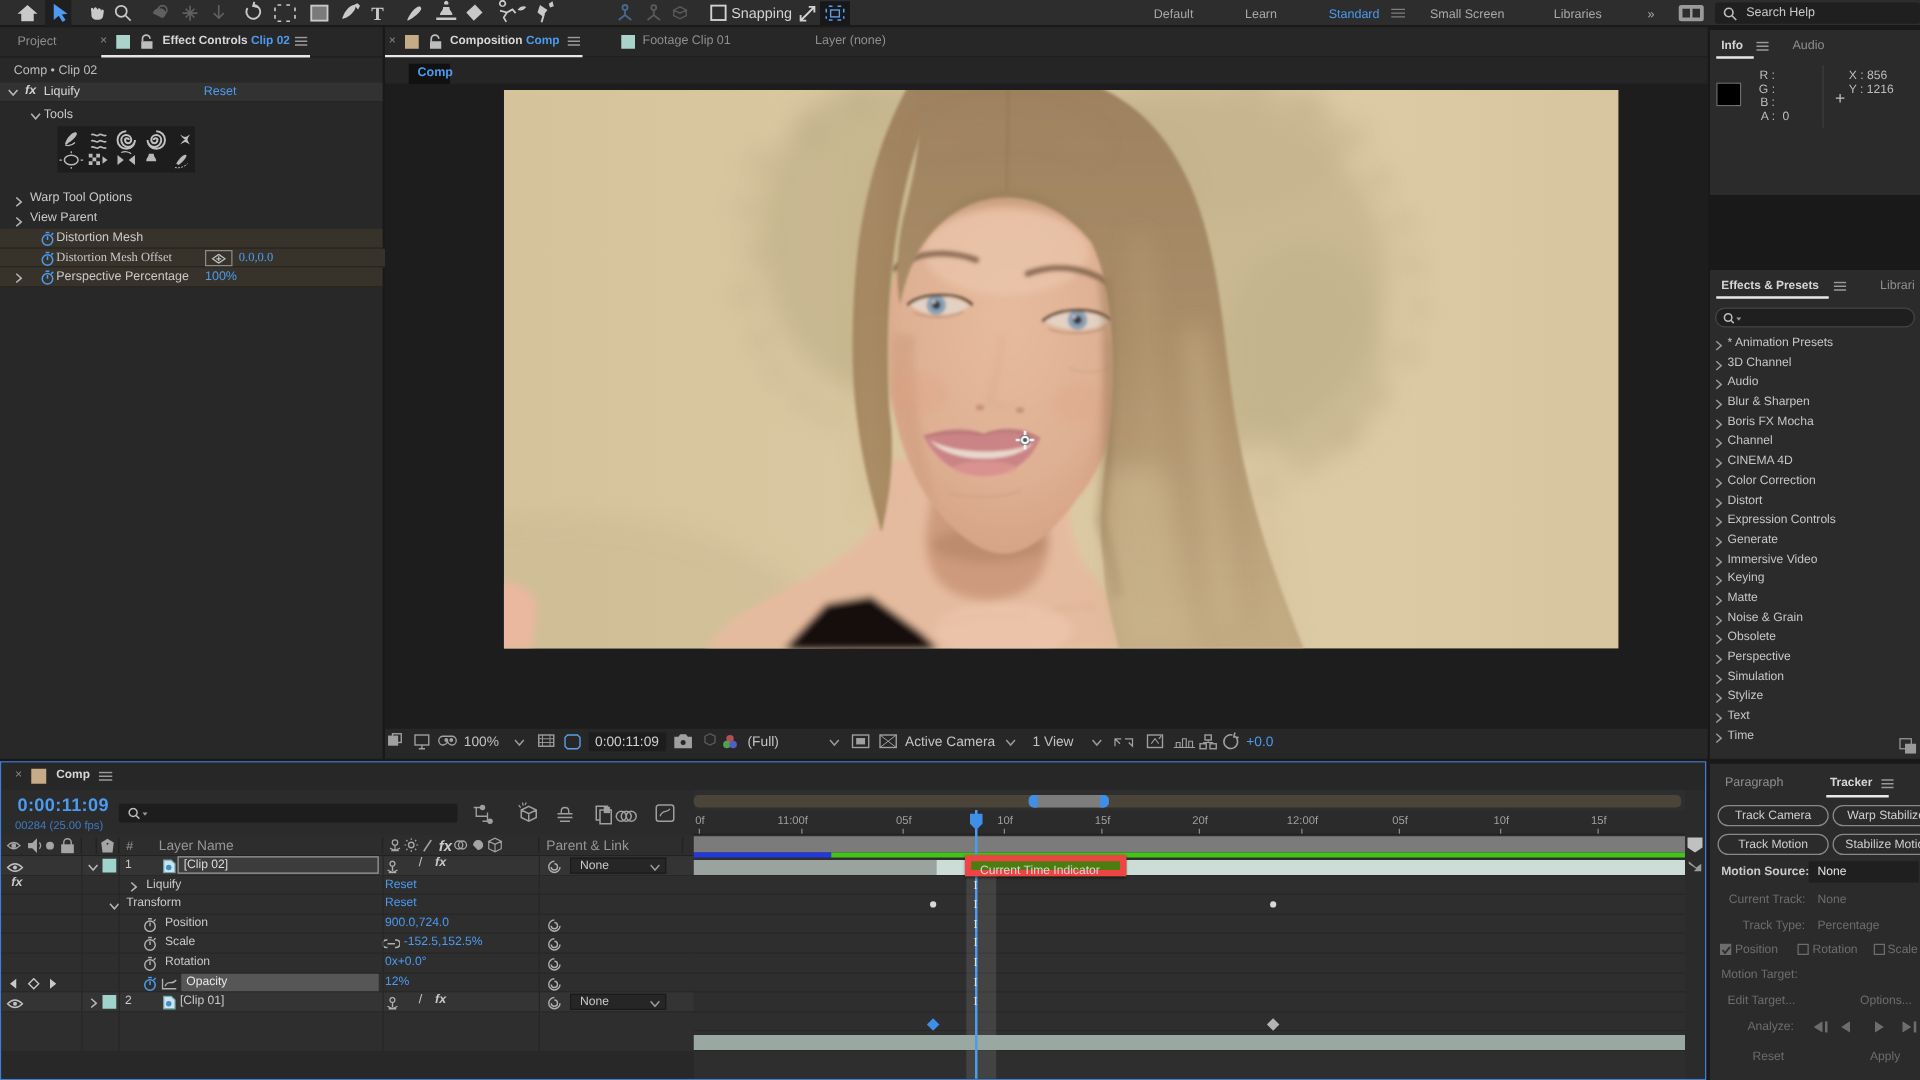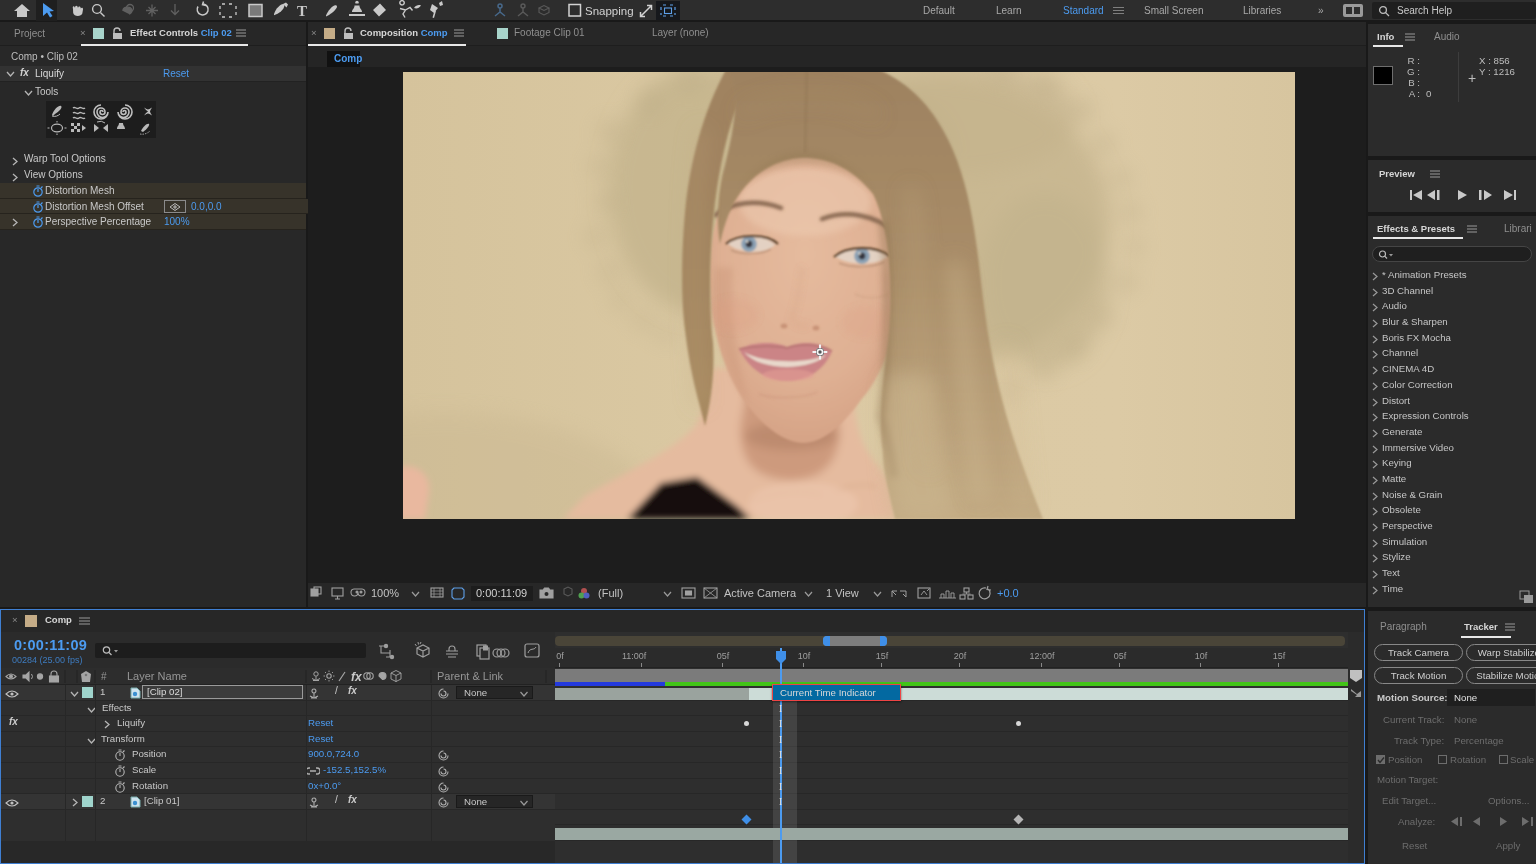--- a/index.html
+++ b/index.html
@@ -143,30 +143,30 @@
  <div class="abs" style="left:0;top:130px;width:306px;">
    <svg class="abs" style="left:12px;top:5px" width="6" height="9" viewBox="0 0 6 9">
         <path d="M1 1 l4 3.5 -4 3.5" fill="none" stroke="#b5b5b5" stroke-width="1.3"></path>
       </svg>
    <span class="abs" style="left:24px;top:1px;font-size:10px;color:#c9c9c9;">Warp Tool Options</span>
  </div>
  <div class="abs" style="left:0;top:146px;width:306px;">
    <svg class="abs" style="left:12px;top:5px" width="6" height="9" viewBox="0 0 6 9">
         <path d="M1 1 l4 3.5 -4 3.5" fill="none" stroke="#b5b5b5" stroke-width="1.3"></path>
       </svg>
-   <span class="abs" style="left:24px;top:1px;font-size:10px;color:#c9c9c9;">View Options</span>
+   <span class="abs" style="left:24px;top:1px;font-size:10px;color:#c9c9c9;">View Parent</span>
  </div>
  <div class="abs" style="left:0;top:161px;width:306px;height:15.5px;background:#37332a;box-shadow:inset 0 -1px 0 #26231d;">
    <svg class="abs" style="left:32px;top:2px" width="12" height="12" viewBox="0 0 12 12">
         <circle cx="6" cy="7" r="4.2" fill="none" stroke="#4c9bf0" stroke-width="1.2"></circle>
         <path d="M6 7 V4 M4.5 1 h3 M9 3 l1.5-1.5" stroke="#4c9bf0" stroke-width="1.2" fill="none"></path>
       </svg>
    <span class="abs" style="left:45px;top:2px;font-size:10px;color:#c9c9c9;">Distortion Mesh</span>
  </div>
- <div class="abs" style="left:0;top:176.5px;width:353px;height:15.5px;background:#37332a;box-shadow:inset 0 -1px 0 #26231d;">
+ <div class="abs" style="left:0;top:176.5px;width:353px;height:15.5px;background:#37332a;box-shadow:inset 0 -1px 0 #26231d;font-family:Liberation Serif, serif;">
    <svg class="abs" style="left:32px;top:2px" width="12" height="12" viewBox="0 0 12 12">
         <circle cx="6" cy="7" r="4.2" fill="none" stroke="#4c9bf0" stroke-width="1.2"></circle>
         <path d="M6 7 V4 M4.5 1 h3 M9 3 l1.5-1.5" stroke="#4c9bf0" stroke-width="1.2" fill="none"></path>
       </svg>
    <span class="abs" style="left:45px;top:2px;font-size:10px;color:#c9c9c9;">Distortion Mesh Offset</span>
    <div class="abs" style="left:164px;top:1px;width:22px;height:13px;border:1px solid #8a8a8a;">
      <svg style="margin:2px auto 0 4px" width="12" height="8" viewBox="0 0 12 8">
           <path d="M1 4 L6 0.5 L11 4 L6 7.5 Z M6 2 v4 M4 4 h4" fill="none" stroke="#bdbdbd" stroke-width="1"></path>
         </svg>
    </div>
@@ -415,35 +415,20 @@
       </svg>
   <span class="abs dim" style="left:66px;top:7px;font-size:10px;">Audio</span>
   <div class="abs" style="left:5px;top:42px;width:20px;height:19px;background:#000;border:1px solid #6e6e6e;"></div>
   <div class="abs" style="left:30px;top:31px;font-size:9.7px;color:#bdbdbd;line-height:11px;text-align:right;width:22px;">R :<br>G :<br>B :<br>A :</div>
   <span class="abs" style="left:58px;top:64px;font-size:9.7px;color:#bdbdbd;">0</span>
   <div class="abs" style="left:90px;top:28px;width:1px;height:50px;background:#3d3d3d;"></div>
   <span class="abs" style="left:100px;top:46px;font-size:14px;color:#bdbdbd;">+</span>
   <div class="abs" style="left:111px;top:31px;font-size:9.7px;color:#bdbdbd;line-height:11px;">X : 856<br>Y : 1216</div>
  </div>
 
- <div class="abs" style="left:0;top:136px;width:168px;height:52px;background:#2b2b2b;">
-  <span class="abs" style="left:11px;top:8px;font-size:9.5px;font-weight:bold;color:#d6d6d6;">Preview</span>
-  <svg class="abs" style="left:62px;top:10px" width="10" height="9" viewBox="0 0 10 9">
-        <path d="M0 1 h10 M0 4 h10 M0 7 h10" stroke="#9a9a9a" stroke-width="1.1"></path>
-      </svg>
-  <svg class="abs" style="left:40px;top:28px" width="110" height="14" viewBox="0 0 110 14">
-   <g fill="#c9c9c9">
-    <path d="M2 2 v10 h2 v-10 z M14 2 l-9 5 9 5 z"></path>
-    <path d="M27 2 l-8 5 8 5 z M29 2 h2.5 v10 h-2.5 z"></path>
-    <path d="M50 2 l9 5 -9 5 z"></path>
-    <path d="M73 2 l8 5 -8 5 z M70.5 2 h-2.5 v10 h2.5 z" transform="translate(3,0)"></path>
-    <path d="M96 2 l9 5 -9 5 z M106 2 h2 v10 h-2 z"></path>
-   </g>
-  </svg>
- </div>
 
  <div class="abs" style="left:0;top:192px;width:168px;height:391px;background:#2b2b2b;overflow:hidden;">
   <span class="abs" style="left:9px;top:7px;font-size:9.5px;font-weight:bold;color:#d6d6d6;">Effects &amp; Presets</span>
   <div class="abs" style="left:5px;top:21px;width:90px;height:2px;background:#e8e8e8;"></div>
   <svg class="abs" style="left:99px;top:9px" width="10" height="9" viewBox="0 0 10 9">
         <path d="M0 1 h10 M0 4 h10 M0 7 h10" stroke="#9a9a9a" stroke-width="1.1"></path>
       </svg>
   <span class="abs dim" style="left:136px;top:7px;font-size:10px;">Librari</span>
   <div class="abs" style="left:4px;top:30px;width:160px;height:16px;background:#1f1f1f;border:1px solid #454545;border-radius:8px;">
     <svg class="abs" style="left:5px;top:3px" width="16" height="10" viewBox="0 0 16 10">
@@ -728,26 +713,20 @@
           <path d="M5.5 3 a2.5 2.5 0 1 1 -2.5 2.5 M5.5 1 a4.5 4.5 0 1 0 4.5 4.5" fill="none" stroke="#b0b0b0" stroke-width="1.1"></path>
         </svg>
         <div style="position:absolute;left:455px;top:1px;width:77px;height:13px;background:#262626;border:1px solid #1a1a1a;">
           <span style="position:absolute;left:7px;top:0px;font-size:9.7px;color:#c9c9c9;">None</span>
           <svg style="position:absolute;right:4px;top:4px" width="8" height="6" viewBox="0 0 8 6">
             <path d="M0.5 1 l3.5 4 3.5-4" fill="none" stroke="#9a9a9a" stroke-width="1.2"></path>
           </svg>
         </div>
       </div>
       <div style="position:relative;height:15.6px;box-shadow:inset 0 -1px 0 #272727;">
-        <svg style="position:absolute;left:86px;top:6px" width="9" height="6" viewBox="0 0 9 6">
-          <path d="M1 1 l3.5 4 3.5-4" fill="none" stroke="#b5b5b5" stroke-width="1.3"></path>
-        </svg>
-        <span style="position:absolute;left:101px;top:1px;font-size:9.7px;color:#c9c9c9;">Effects</span>
-      </div>
-      <div style="position:relative;height:15.6px;box-shadow:inset 0 -1px 0 #272727;">
         <span style="position:absolute;left:8px;top:0px;color:#c9c9c9;font-size:10px;font-style:italic;font-weight:bold;">fx</span>
         <svg style="position:absolute;left:103px;top:4px" width="6" height="9" viewBox="0 0 6 9">
           <path d="M1 1 l4 3.5 -4 3.5" fill="none" stroke="#b5b5b5" stroke-width="1.3"></path>
         </svg>
         <span style="position:absolute;left:116px;top:1px;font-size:9.7px;color:#c9c9c9;">Liquify</span>
         <span style="position:absolute;left:307px;top:1px;font-size:9.7px;color:#4c9bf0;">Reset</span>
       </div>
       <div style="position:relative;height:15.6px;box-shadow:inset 0 -1px 0 #272727;">
         <svg style="position:absolute;left:86px;top:6px" width="9" height="6" viewBox="0 0 9 6">
           <path d="M1 1 l3.5 4 3.5-4" fill="none" stroke="#b5b5b5" stroke-width="1.3"></path>
@@ -780,20 +759,40 @@
           <path d="M5.5 3 a2.5 2.5 0 1 1 -2.5 2.5 M5.5 1 a4.5 4.5 0 1 0 4.5 4.5" fill="none" stroke="#b0b0b0" stroke-width="1.1"></path>
         </svg>
       </div>
       <div style="position:relative;height:15.6px;box-shadow:inset 0 -1px 0 #272727;">
         <svg style="position:absolute;left:113px;top:2px" width="12" height="12" viewBox="0 0 12 12">
           <circle cx="6" cy="7" r="4.2" fill="none" stroke="#b5b5b5" stroke-width="1.1"></circle>
           <path d="M6 7 V4 M4.5 1 h3 M9 3 l1.5-1.5" stroke="#b5b5b5" stroke-width="1.1" fill="none"></path>
         </svg>
         <span style="position:absolute;left:131px;top:1px;font-size:9.7px;color:#c9c9c9;">Rotation</span>
         <span style="position:absolute;left:307px;top:1px;font-size:9.7px;color:#4c9bf0;">0x+0.0°</span>
+        <svg style="position:absolute;left:437px;top:3px" width="11" height="11" viewBox="0 0 11 11">
+          <path d="M5.5 3 a2.5 2.5 0 1 1 -2.5 2.5 M5.5 1 a4.5 4.5 0 1 0 4.5 4.5" fill="none" stroke="#b0b0b0" stroke-width="1.1"></path>
+        </svg>
+      </div>
+      <div style="position:relative;height:15.6px;box-shadow:inset 0 -1px 0 #272727;">
+        <svg style="position:absolute;left:6px;top:3px" width="40" height="10" viewBox="0 0 40 10">
+          <path d="M6 1 l-5 4 5 4 z" fill="#c9c9c9"></path>
+          <path d="M20 1 l4 4 -4 4 -4 -4 z" fill="none" stroke="#c9c9c9" stroke-width="1.1"></path>
+          <path d="M33 1 l5 4 -5 4 z" fill="#c9c9c9"></path>
+        </svg>
+        <svg style="position:absolute;left:113px;top:2px" width="12" height="12" viewBox="0 0 12 12">
+          <circle cx="6" cy="7" r="4.2" fill="none" stroke="#4c9bf0" stroke-width="1.2"></circle>
+          <path d="M6 7 V4 M4.5 1 h3 M9 3 l1.5-1.5" stroke="#4c9bf0" stroke-width="1.2" fill="none"></path>
+        </svg>
+        <svg style="position:absolute;left:128px;top:3px" width="13" height="10" viewBox="0 0 13 10">
+          <path d="M1 1 v8 h11 M3 7 c3 -6 5 0 9 -5" fill="none" stroke="#b0b0b0" stroke-width="1.1"></path>
+        </svg>
+        <div style="position:absolute;left:144px;top:0.5px;width:158px;height:14px;background:#565656;"></div>
+        <span style="position:absolute;left:148px;top:1px;font-size:9.7px;color:#e8e8e8;">Opacity</span>
+        <span style="position:absolute;left:307px;top:1px;font-size:9.7px;color:#4c9bf0;">12%</span>
         <svg style="position:absolute;left:437px;top:3px" width="11" height="11" viewBox="0 0 11 11">
           <path d="M5.5 3 a2.5 2.5 0 1 1 -2.5 2.5 M5.5 1 a4.5 4.5 0 1 0 4.5 4.5" fill="none" stroke="#b0b0b0" stroke-width="1.1"></path>
         </svg>
       </div>
       <div style="position:relative;height:15.6px;box-shadow:inset 0 -1px 0 #272727;background:#343434;">
         <svg style="position:absolute;left:4px;top:5px" width="14" height="8" viewBox="0 0 14 8">
           <path d="M1 4 q6 -6 12 0 q-6 6 -12 0 z" fill="none" stroke="#c0c0c0" stroke-width="1.1"></path>
           <circle cx="7" cy="4" r="1.6" fill="#c0c0c0"></circle>
         </svg>
         <svg style="position:absolute;left:71px;top:4px" width="6" height="9" viewBox="0 0 6 9">
@@ -883,21 +882,21 @@
       <svg style="position:absolute;left:220px;top:18px" width="12" height="15" viewBox="0 0 12 15">
         <path d="M1 1 h10 v8 l-5 5 -5 -5 z" fill="#3f8fe8"></path>
       </svg>
       <div style="position:absolute;left:222px;top:71.6px;width:7px;height:10px;color:#e0e0e0;font-size:9.7px;font-family:'Liberation Serif';text-align:center;line-height:10px;">I</div>
       <div style="position:absolute;left:222px;top:87.2px;width:7px;height:10px;color:#e0e0e0;font-size:9.7px;font-family:'Liberation Serif';text-align:center;line-height:10px;">I</div>
       <div style="position:absolute;left:222px;top:102.8px;width:7px;height:10px;color:#e0e0e0;font-size:9.7px;font-family:'Liberation Serif';text-align:center;line-height:10px;">I</div>
       <div style="position:absolute;left:222px;top:118.4px;width:7px;height:10px;color:#e0e0e0;font-size:9.7px;font-family:'Liberation Serif';text-align:center;line-height:10px;">I</div>
       <div style="position:absolute;left:222px;top:134px;width:7px;height:10px;color:#e0e0e0;font-size:9.7px;font-family:'Liberation Serif';text-align:center;line-height:10px;">I</div>
       <div style="position:absolute;left:222px;top:149.6px;width:7px;height:10px;color:#e0e0e0;font-size:9.7px;font-family:'Liberation Serif';text-align:center;line-height:10px;">I</div>
       <div style="position:absolute;left:222px;top:165.2px;width:7px;height:10px;color:#e0e0e0;font-size:9.7px;font-family:'Liberation Serif';text-align:center;line-height:10px;">I</div>
-      <div style="position:absolute;left:217px;top:52px;width:129px;height:17px;background:#0369a1;border:1px solid #ef4444;box-shadow:0 1px 2px rgba(0,0,0,0.5);">
+      <div style="position:absolute;left:217px;top:52px;width:129px;height:17px;background:#4d7c0f;border:5px solid #ef4444;box-shadow:0 1px 2px rgba(0,0,0,0.5);">
         <span style="position:absolute;left:7px;top:2px;font-size:9.7px;color:#d8d8d8;white-space:nowrap;">Current Time Indicator</span>
       </div>
     </div>
 
  <div class="abs" style="left:1347px;top:22px;width:16px;height:233px;background:#2b2b2b;">
    <path d="">
    <svg class="abs" style="left:1px;top:37px" width="14" height="54" viewBox="0 0 14 54">
      <path d="M1 1 h12 v8 l-6 4 -6 -4 z" fill="#c0c0c0"></path>
      <path d="M2 20 l6 5 4 -3 v6 h-6 l2 -2 -6 -4 z" fill="#9a9a9a"></path>
    </svg>

